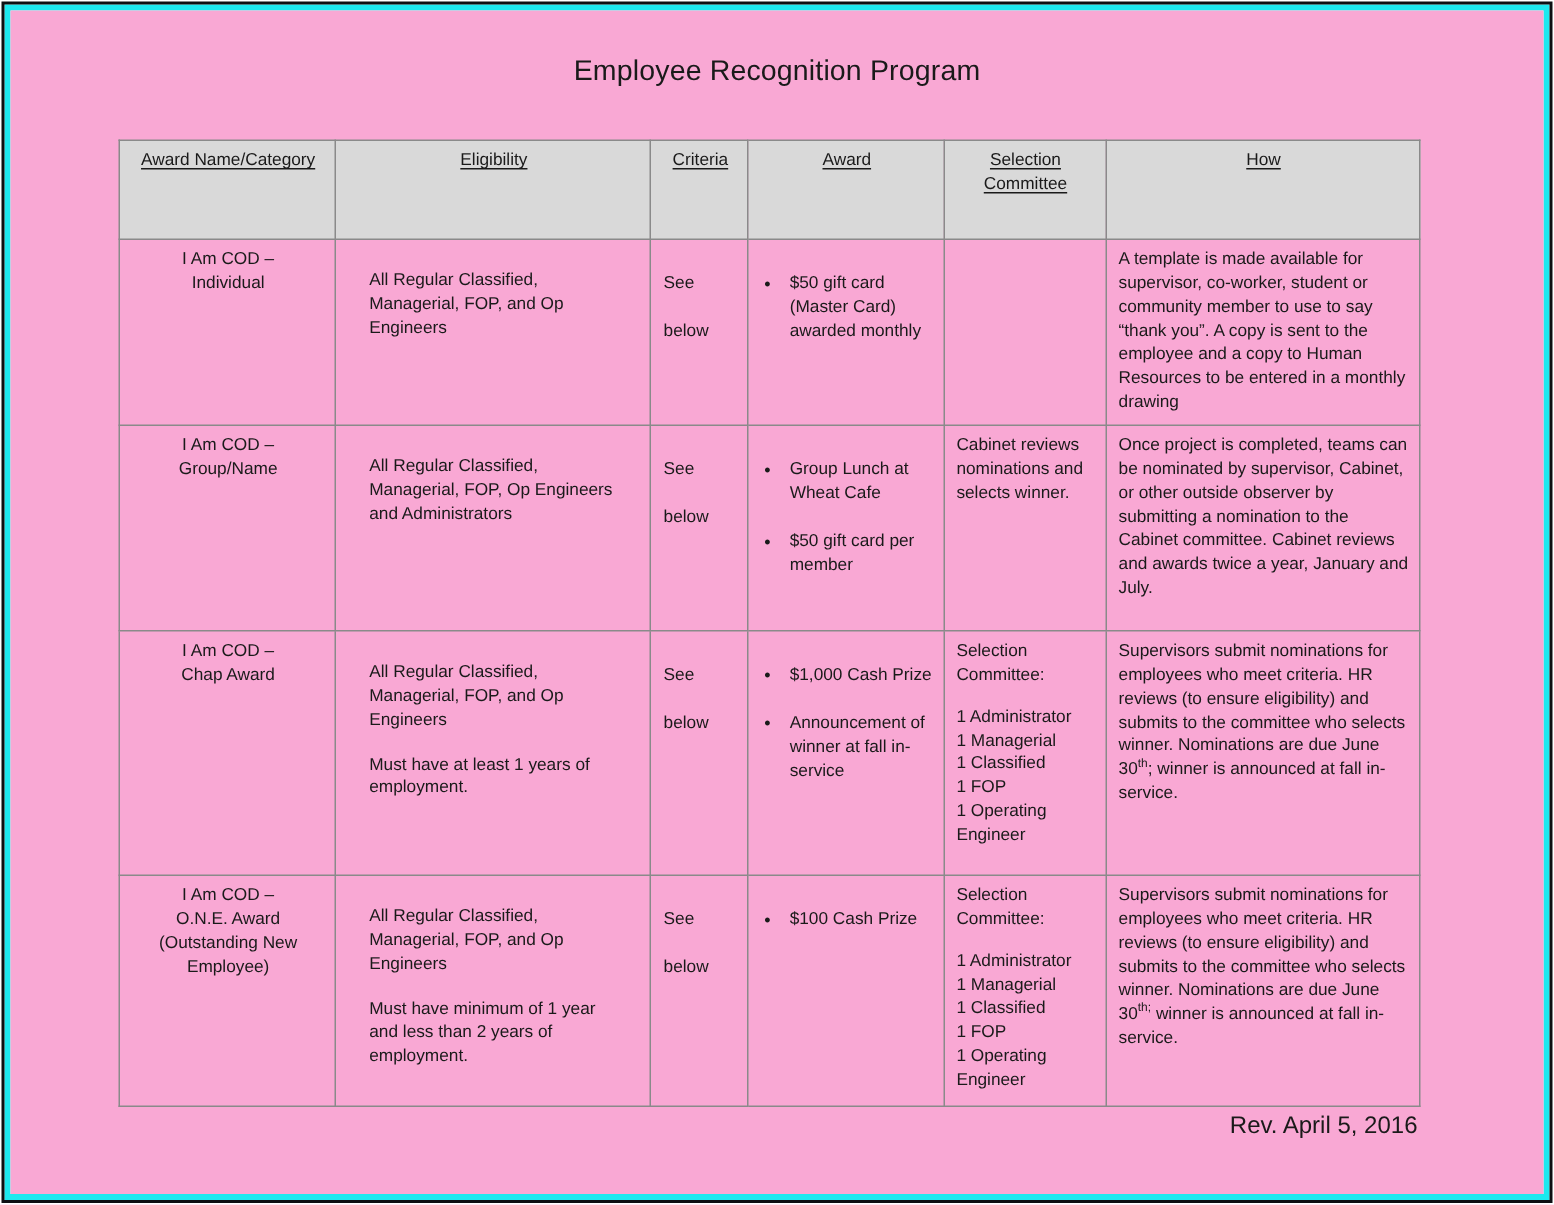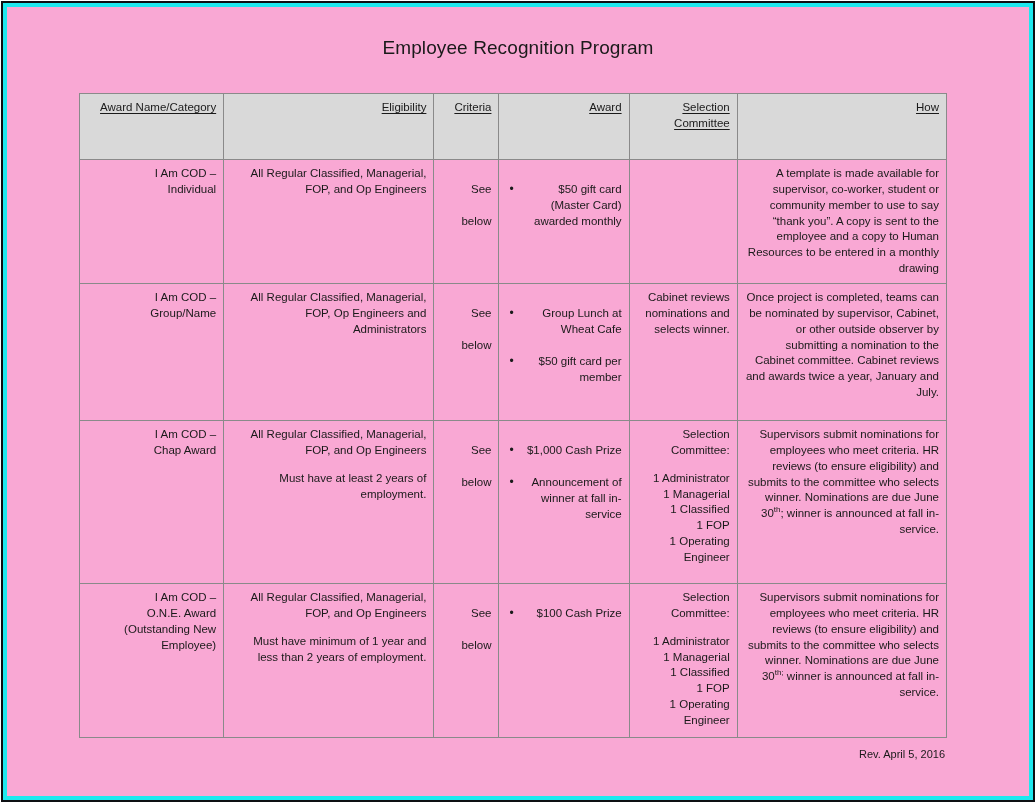--- a/index.html
+++ b/index.html
@@ -63,21 +63,20 @@
     color: #1a1a1a;
   }
 
   table.award-table td,
   table.award-table th {
     border: 1px solid #8a8a8a;
     vertical-align: top;
     padding: 6px 7px 6px 8px;
     line-height: 1.38;
     font-weight: 400;
-    text-align: right;
   }
 
   
   thead th {
     background: #d9d9d9;
     text-align: center;
     vertical-align: top;
     font-weight: 700;
     font-size: 11.5px;
     height: 53px;
@@ -100,21 +99,21 @@
 
   
   .cell-name {
     text-align: center;
     font-weight: 700;
     padding-top: 8px;
   }
   .cell-name .nm-line { display: block; }
 
   .cell-generic { padding-top: 8px; }
-  .cell-generic p { margin: 0; }
+  .cell-generic p { margin: 14px; }
   .cell-generic p + p { margin-top: 12px; }
 
   .cell-criteria { padding-top: 8px; }
   .cell-criteria .crit-line { display: block; margin-top: 16px; }
 
   .cell-award { padding-top: 8px; padding-left: 6px; padding-right: 4px; }
   ul.award-list {
     margin: 0;
     padding: 0 0 0 19px;
     list-style: none;
@@ -147,21 +146,21 @@
   tr.r1 td { height: 108px; }
   tr.r2 td { height: 124px; }
   tr.r3 td { height: 150px; }
   tr.r4 td { height: 141px; }
 
   
   .rev-note {
     position: absolute;
     right: 84px;
     bottom: 36px;
-    font-size: 11px;
+    font-size: 16px;
     color: #1a1a1a;
   }
 </style>
 </head>
 <body>
 
 <div class="page-frame">
   <div class="page-inner">
 
     <div class="doc-title">Employee Recognition Program</div>
@@ -250,21 +249,21 @@
             </td>
           </tr>
 
           <tr class="r3">
             <td class="cell-name">
               <span class="nm-line">I Am COD –</span>
               <span class="nm-line">Chap Award</span>
             </td>
             <td class="cell-generic">
               <p>All Regular Classified, Managerial, FOP, and Op Engineers</p>
-              <p>Must have at least 2 years of employment.</p>
+              <p>Must have at least 1 years of employment.</p>
             </td>
             <td class="cell-criteria">
               <span class="crit-line">See</span>
               <span class="crit-line">below</span>
             </td>
             <td class="cell-award">
               <ul class="award-list">
                 <li>$1,000 Cash Prize</li>
                 <li>Announcement of winner at fall in-service</li>
               </ul>

